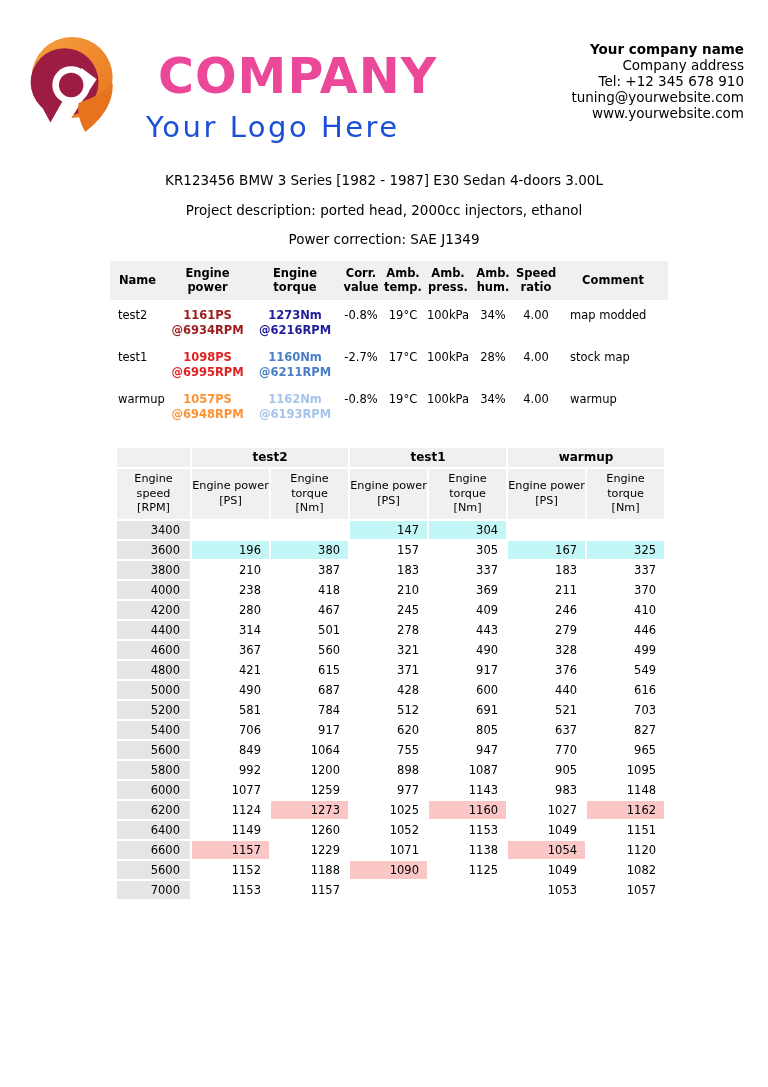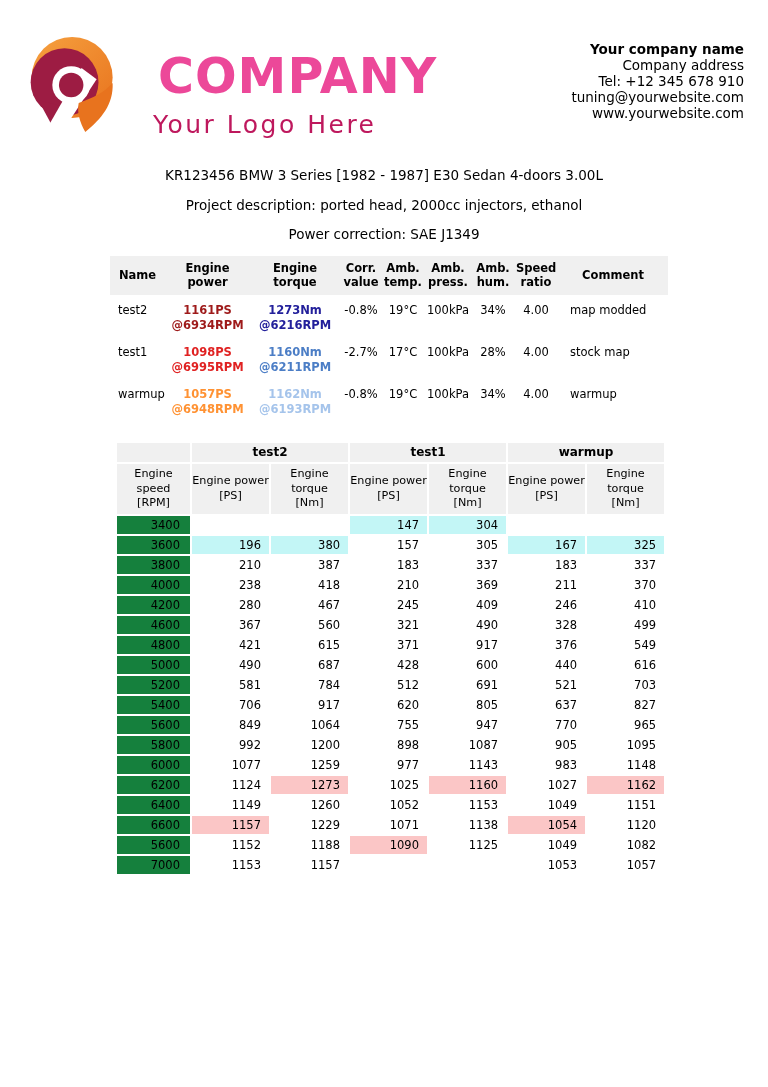--- a/index.html
+++ b/index.html
@@ -7,41 +7,41 @@
   body {
     width:768px; min-height:1087px; background:#ffffff;
     font-family:"DejaVu Sans","Liberation Sans",sans-serif; color:#000;
   }
   
   .page-header { display:flex; justify-content:space-between; align-items:flex-start; padding:36px 24px 0 28px; }
   .logo-wrap { display:flex; align-items:flex-start; gap:16px; }
   .logo-pin { width:92px; height:98px; }
   .logo-text { padding-top:16px; }
   .logo-brand { font-size:49px; font-weight:800; color:#ec4899; letter-spacing:1px; line-height:1;margin-left:22px; }
-  .logo-tagline { font-size:25px; color:#be185d; letter-spacing:2.5px; margin-top:9px; margin-left:17px; }
+  .logo-tagline { font-size:29px; color:#1d4ed8; letter-spacing:2.5px; margin-top:9px; margin-left:10px; }
   .company-info { text-align:right; font-size:13.5px; line-height:16px; padding-top:5px; }
   .company-info .bold { font-weight:bold; }
   
   .titles { text-align:center; margin-top:28px; }
   .title-line { font-size:13.5px; margin:0 0 13.5px 0; }
   
   table.runs { border-collapse:collapse; table-layout:fixed; width:558px; margin:9px 0 0 110px; font-size:11.5px; }
   .runs thead th { background:#f0f0f0; font-weight:bold; text-align:center; vertical-align:middle; padding:5px 2px; line-height:1.3; }
   .runs tbody td { vertical-align:top; padding:8px 2px 4px 2px; line-height:1.3; }
   .rt-name { text-align:left; padding-left:8px !important; }
   .rt-val { text-align:center; font-weight:bold; }
   .rt-c { text-align:center; }
   .rt-comment { text-align:left; padding-left:12px !important; }
   
   table.dyno { border-collapse:separate; border-spacing:2px; table-layout:fixed; width:551px; margin:20px 0 0 115px; font-size:11.5px; }
   .dyno th.spacer { background:#f0f0f0; }
   .dyno th.group { background:#f0f0f0; font-weight:bold; font-size:12px; padding:2px 0 3px; text-align:center; }
   .dyno th.col { background:#f0f0f0; font-weight:normal; font-size:11.2px; padding:3px 0; line-height:1.3; text-align:center; }
   .dyno td { height:18px; background:#fff; text-align:right; vertical-align:middle; padding:0 8px 0 0; }
-  .dyno td.rpm { background:#15803d; padding-right:10px; }
+  .dyno td.rpm { background:#e5e5e5; padding-right:10px; }
   .dyno td.hl-c { background:var(--hl-c,#c3f6f6); }
   .dyno td.hl-p { background:var(--hl-p,#fbc6c6); }
 </style>
 </head>
 <body>
 
 <div class="page-header">
   <div class="logo-wrap">
     <svg class="logo-pin" viewBox="0 0 96 104" aria-hidden="true">
       <defs>
@@ -269,20 +269,29 @@
       <tr>
         <td class="rpm">4200</td>
         <td>280</td>
         <td>467</td>
         <td>245</td>
         <td>409</td>
         <td>246</td>
         <td>410</td>
       </tr>
       <tr>
+        <td class="rpm">4400</td>
+        <td>314</td>
+        <td>501</td>
+        <td>278</td>
+        <td>443</td>
+        <td>279</td>
+        <td>446</td>
+      </tr>
+      <tr>
         <td class="rpm">4600</td>
         <td>367</td>
         <td>560</td>
         <td>321</td>
         <td>490</td>
         <td>328</td>
         <td>499</td>
       </tr>
       <tr>
         <td class="rpm">4800</td>

